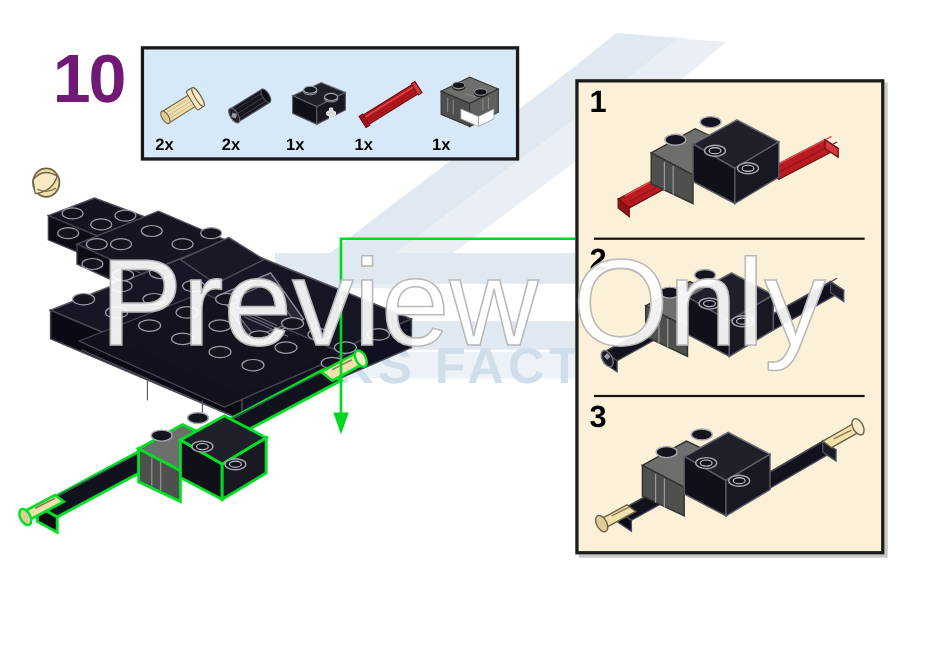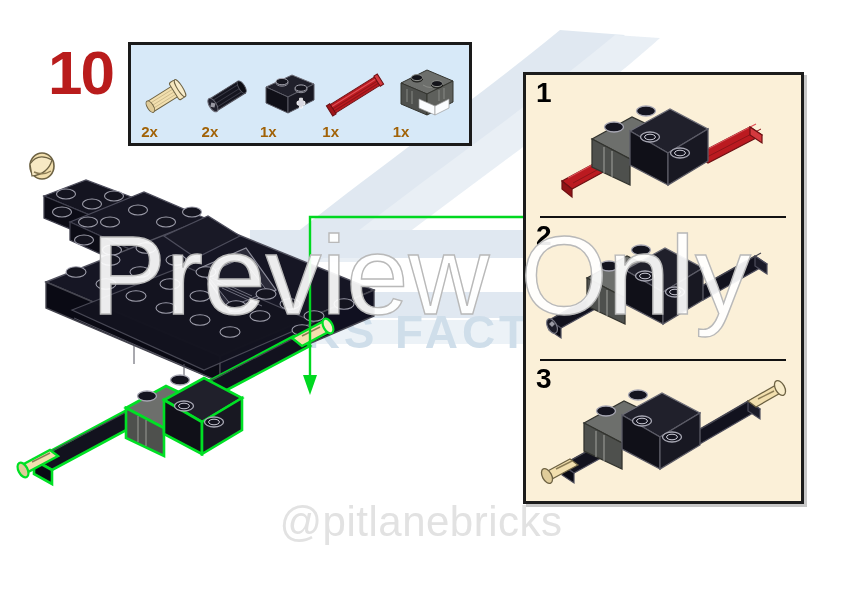--- a/index.html
+++ b/index.html
@@ -22,21 +22,21 @@
     z-index: 1;
   }
 
   
   #step-number {
     position: absolute;
     left: 48px; top: 42px;
     font-size: 62px;
     font-weight: bold;
     letter-spacing: -2px;
-    color: #b91c1c;
+    color: #701a75;
     line-height: 1;
     z-index: 6;
   }
 
   
   #parts-box {
     position: absolute;
     left: 128px; top: 42px;
     width: 344px; height: 104px;
     background: #d7e9f8;
@@ -55,21 +55,21 @@
     display: flex;
     flex-direction: column;
     align-items: flex-start;
     justify-content: flex-end;
     height: 100%;
   }
   .part-art { height: 58px; display: flex; align-items: flex-end; }
   .part-qty {
     font-size: 15px;
     font-weight: bold;
-    color: #a16207;
+    color: #000000;
     margin-top: 1px;
     line-height: 1;
     align-self: flex-start;
   }
 
   
   #main-model {
     position: absolute;
     left: 14px; top: 150px;
     width: 480px; height: 360px;
@@ -542,15 +542,14 @@
           <g fill="none" stroke="#cfcfda" stroke-width="1">
             <ellipse cx="106" cy="52" rx="5.4" ry="2.8"></ellipse>
             <ellipse cx="136" cy="68" rx="5.4" ry="2.8"></ellipse>
           </g>
         </svg>
       </div>
     </div>
   </div>
 
   <div id="preview-watermark">Preview Only</div>
-  <div id="handle-watermark">@pitlanebricks</div>
 
 </div>
 
 </body></html>

